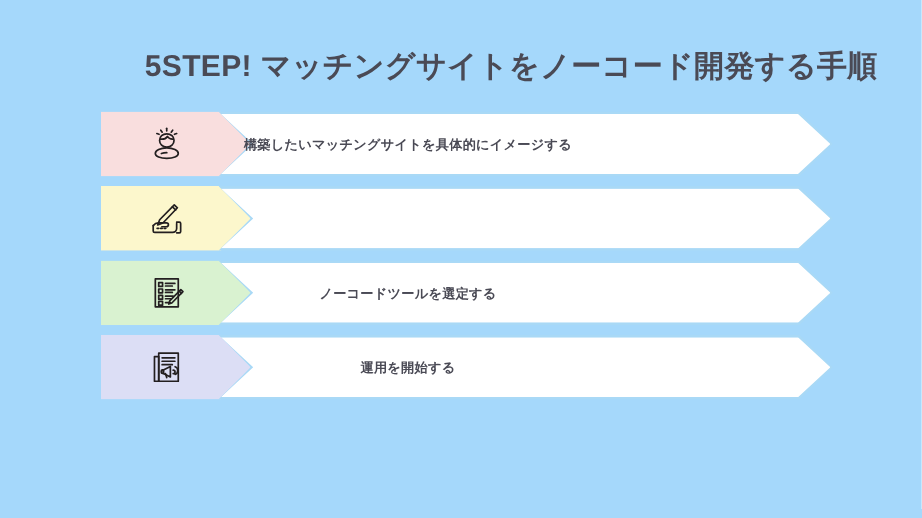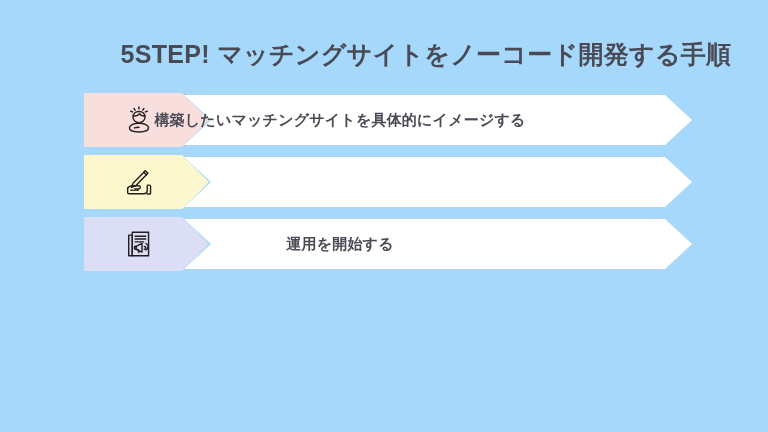--- a/index.html
+++ b/index.html
@@ -85,21 +85,21 @@
   }
   .banner-label {
     position: absolute;
     left: 30px;
     top: 0;
     width: 452px;
     height: 54px;
     display: flex;
     align-items: center;
     justify-content: center;
-    font-size: 15px;
+    font-size: 11px;
     font-weight: bold;
     color: #4a4a55;
     white-space: nowrap;
     letter-spacing: 0.2px;
   }
 </style>
 </head>
 <body>
 
 <div id="slide">
@@ -141,20 +141,43 @@
             <path d="M35.6 28.4h3.1c.9 0 1.6.7 1.6 1.6v9.4c0 .9-.7 1.6-1.6 1.6h-3.1"></path>
             <path d="M12.6 35.7h1.9M16.7 35.7h1.9M20.9 35.7h1.9"></path>
           </svg>
         </span>
       </div>
       <div class="banner-outer">
         <div class="banner-inner"></div>
       </div>
     </div>
 
+    <div class="step-row">
+      <div class="icon-plate" style="background:#d9f2d0;">
+        <span>
+          <svg width="34" height="34" viewBox="0 0 48 48" fill="none" stroke="#231f20" stroke-width="2" stroke-linecap="round" stroke-linejoin="round">
+            <path d="M10.5 7.5h27v33h-27z"></path>
+            <rect x="14.5" y="12" width="4.5" height="4.5"></rect>
+            <rect x="14.5" y="19.5" width="4.5" height="4.5"></rect>
+            <rect x="14.5" y="27" width="4.5" height="4.5"></rect>
+            <rect x="14.5" y="34" width="4.5" height="4.5"></rect>
+            <path d="M22.5 13h11M22.5 16h8"></path>
+            <path d="M22.5 20.5h11M22.5 23.5h8"></path>
+            <path d="M22.5 28h9M22.5 31h6"></path>
+            <path d="M22.5 35.5h6"></path>
+            <path d="M40.5 20.2 43 22.7 29.9 36l-3.6 1.2 1.1-3.6z"></path>
+            <path d="M38.6 22.1l2.6 2.6"></path>
+          </svg>
+        </span>
+      </div>
+      <div class="banner-outer">
+        <div class="banner-inner"></div>
+      </div>
+      <div class="banner-label">ノーコードツールを選定する</div>
+    </div>
 
 
     <div class="step-row">
       <div class="icon-plate" style="background:#dcdef5;">
         <span>
           <svg width="34" height="34" viewBox="0 0 48 48" fill="none" stroke="#231f20" stroke-width="2" stroke-linecap="round" stroke-linejoin="round">
             <path d="M9.5 11.5h5v29h-5z"></path>
             <path d="M14.5 7.5h23v33h-23z"></path>
             <path d="M18.5 13h15M18.5 17h15M18.5 21h12"></path>
             <path d="M20 27.2l8.2-4.1v12.4L20 31.4z"></path>

